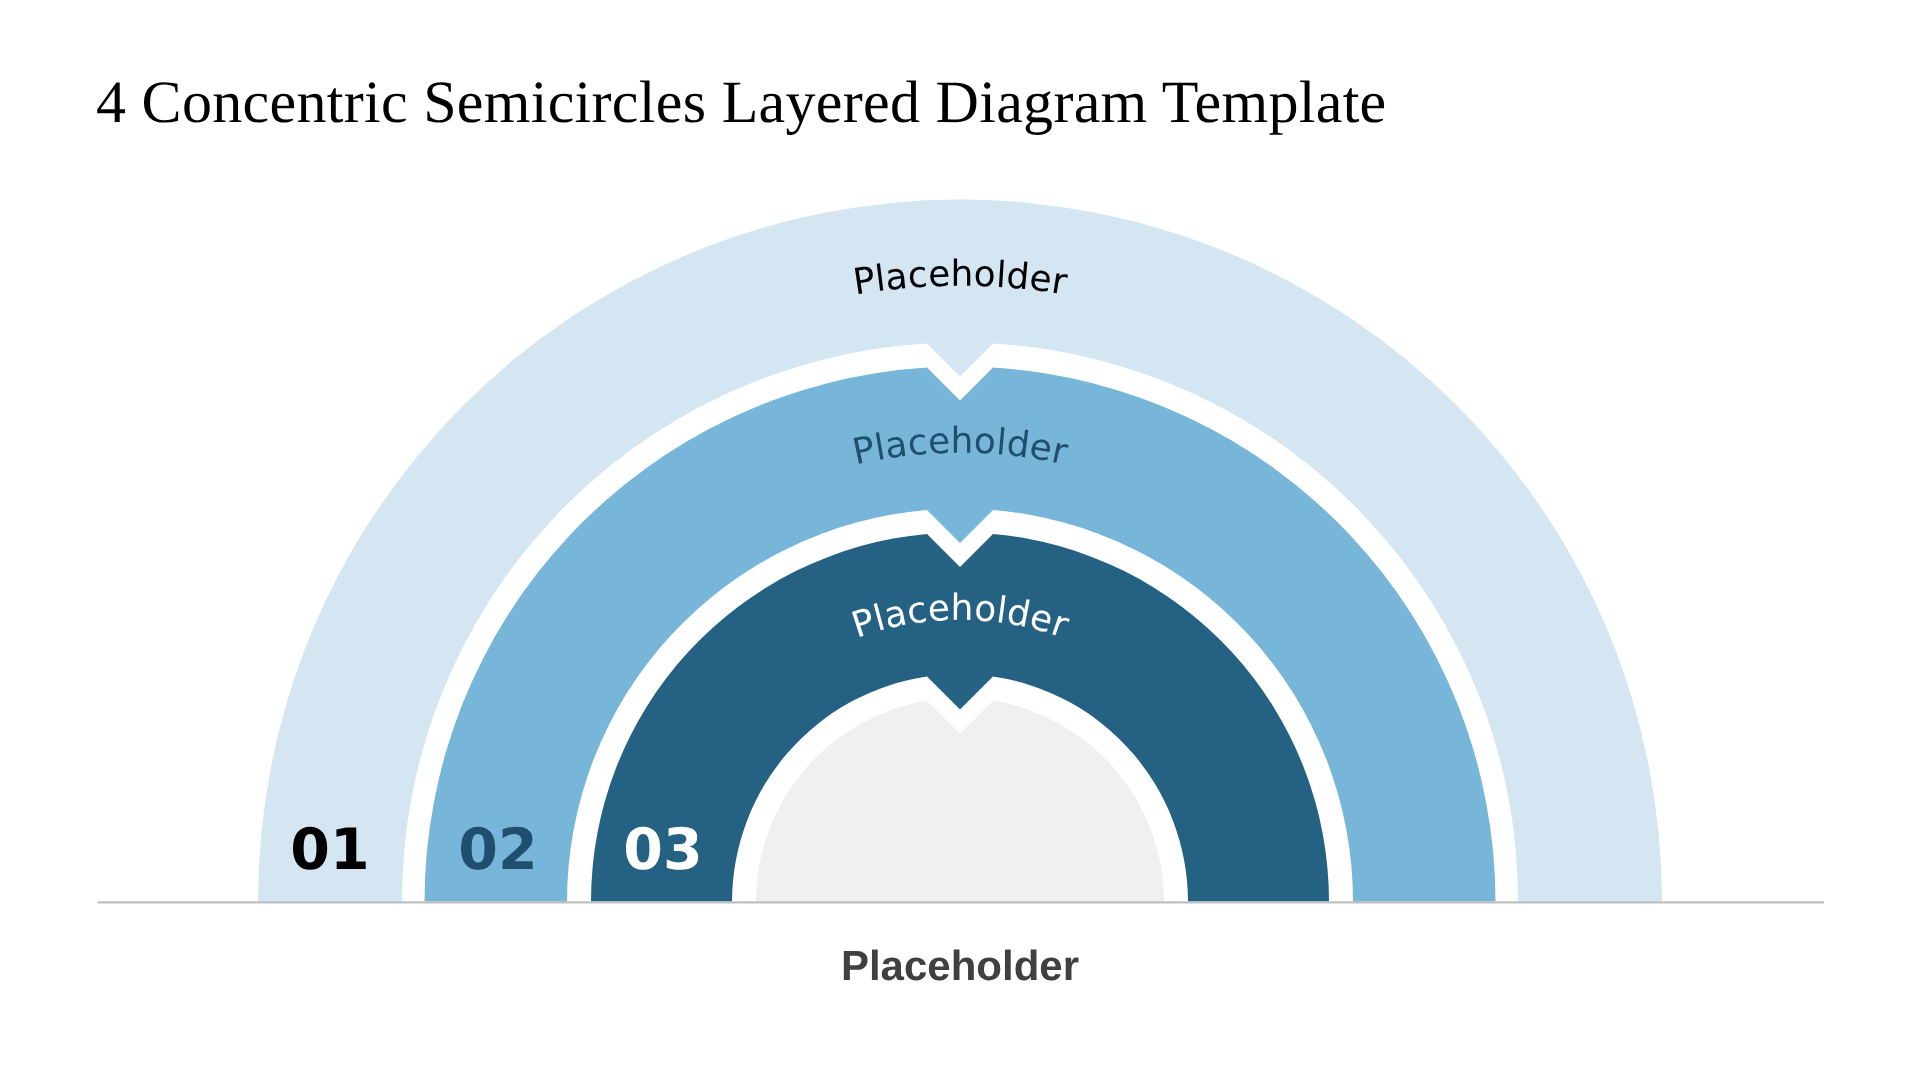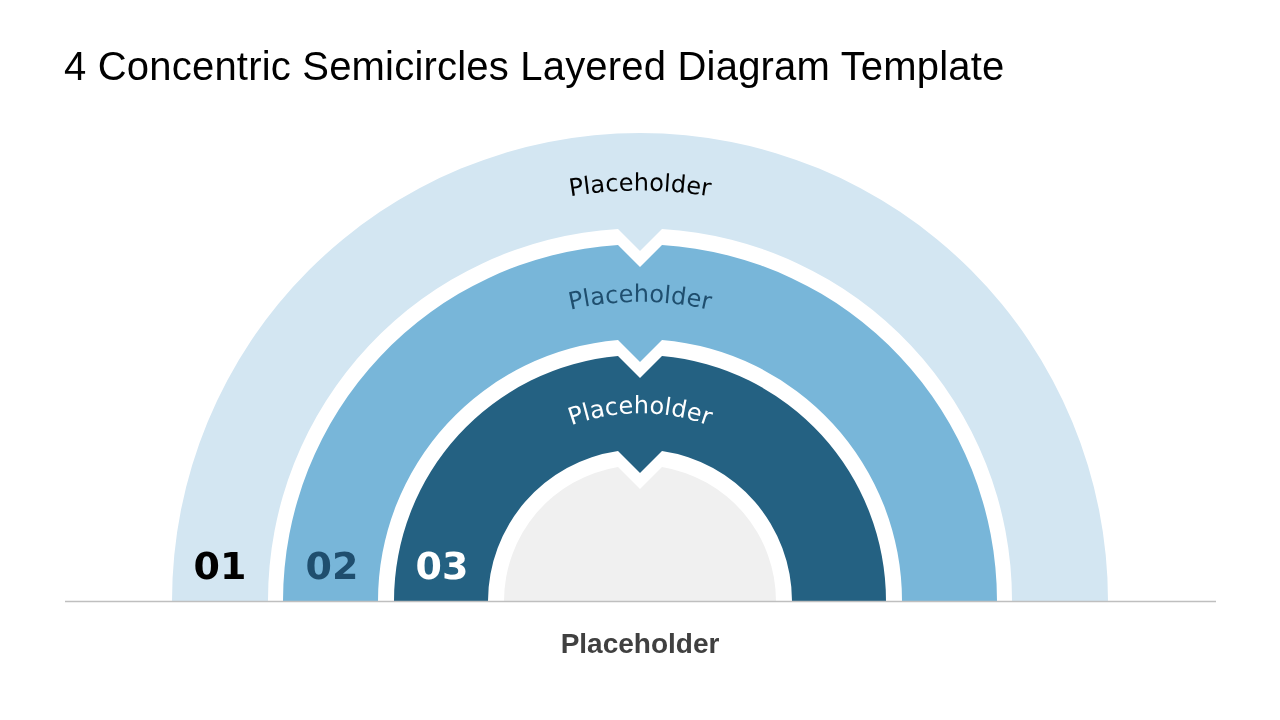--- a/index.html
+++ b/index.html
@@ -1,17 +1,17 @@
 <!DOCTYPE html>
 <html><head>
 <meta charset="utf-8">
 <style>
   html, body { margin: 0; padding: 0; background: #ffffff; }
   body { width: 1280px; height: 720px; position: relative; overflow: hidden; font-family: "Liberation Sans", "DejaVu Sans", sans-serif; }
-  .title { position: absolute; left: 64px; top: 44px; font-size: 40px; color: #000000; font-family: Liberation Sans, sans-serif; letter-spacing: 0.2px; white-space: nowrap; }
+  .title { position: absolute; left: 64px; top: 44px; font-size: 40px; color: #000000; font-family: Liberation Serif, serif; letter-spacing: 0.2px; white-space: nowrap; }
   svg.diagram { position: absolute; left: 0; top: 0; }
   .num { font-family: "DejaVu Sans", sans-serif; font-weight: bold; font-size: 38px; }
   .arc-label { font-family: "DejaVu Sans", sans-serif; font-size: 24px; }
   .bottom-label { position: absolute; left: 0; width: 1280px; top: 628px; text-align: center; font-size: 28px; font-weight: bold; color: #404040; font-family: "Liberation Sans", sans-serif; }
 </style>
 </head>
 <body>
 
 <div class="title">4 Concentric Semicircles Layered Diagram Template</div>
 

